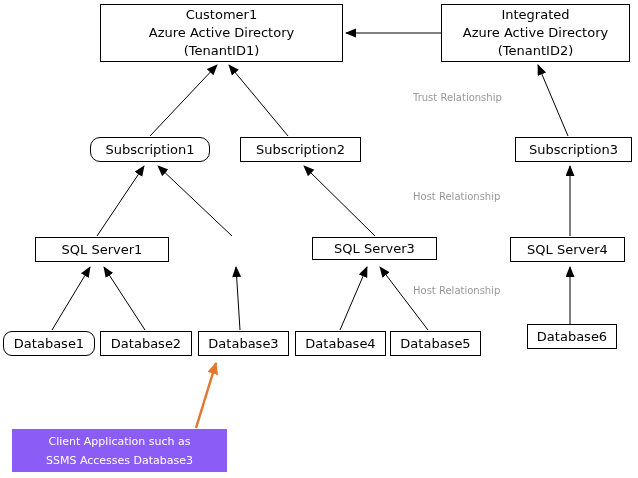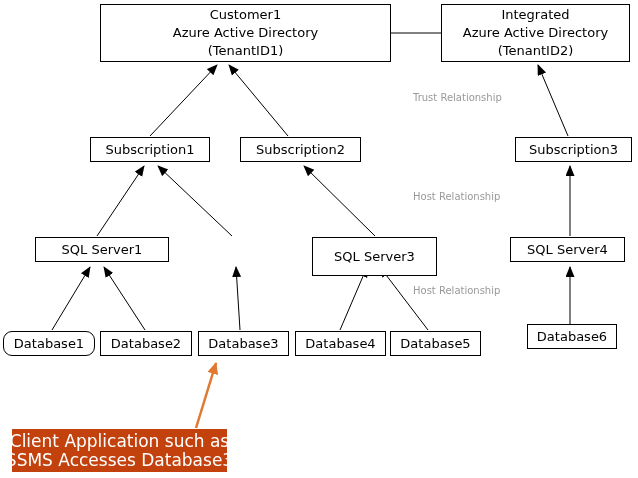--- a/index.html
+++ b/index.html
@@ -25,25 +25,25 @@
   }
   .rel-label{
     position:absolute;
     font-size:10px;
     color:#999999;
     white-space:nowrap;
   }
   .note{
     position:absolute;
     box-sizing:border-box;
-    background:#c2410c;
+    background:#8b5cf6;
     color:#ffffff;
     display:flex;flex-direction:column;
     align-items:center;justify-content:center;
-    font-size:17px;line-height:19px;
+    font-size:11px;line-height:19px;
     text-align:center;white-space:nowrap;
   }
 </style>
 </head>
 <body>
 
 <div class="canvas">
 
   <svg class="edge-layer" width="638" height="478" viewBox="0 0 638 478" xmlns="http://www.w3.org/2000/svg">
     <defs>
@@ -64,50 +64,50 @@
       <line x1="570" y1="236" x2="570" y2="166" stroke="#000000" stroke-width="1" marker-end="url(#arrow-black)"></line>
       <line x1="52" y1="330" x2="90" y2="267" stroke="#000000" stroke-width="1" marker-end="url(#arrow-black)"></line>
       <line x1="145" y1="330" x2="104" y2="267" stroke="#000000" stroke-width="1" marker-end="url(#arrow-black)"></line>
       <line x1="240" y1="330" x2="236" y2="267" stroke="#000000" stroke-width="1" marker-end="url(#arrow-black)"></line>
       <line x1="340" y1="330" x2="367" y2="267" stroke="#000000" stroke-width="1" marker-end="url(#arrow-black)"></line>
       <line x1="428" y1="330" x2="380" y2="267" stroke="#000000" stroke-width="1" marker-end="url(#arrow-black)"></line>
       <line x1="570" y1="330" x2="570" y2="267" stroke="#000000" stroke-width="1" marker-end="url(#arrow-black)"></line>
       <line x1="196" y1="428" x2="216" y2="363" stroke="#e0782f" stroke-width="2.5" marker-end="url(#arrow-orange)"></line>
     </svg>
 
-  <div class="node" style="left:100px;top:4px;width:291px;height:58px;">
+  <div class="node" style="left:100px;top:4px;width:243px;height:58px;">
     <span>Customer1</span>
     <span>Azure Active Directory</span>
     <span>(TenantID1)</span>
   </div>
 
   <div class="node" style="left:441px;top:4px;width:189px;height:58px;">
     <span>Integrated</span>
     <span>Azure Active Directory</span>
     <span>(TenantID2)</span>
   </div>
 
   <div class="rel-label" style="left:413px;top:92px;">Trust Relationship</div>
   <div class="rel-label" style="left:413px;top:191px;">Host Relationship</div>
   <div class="rel-label" style="left:413px;top:285px;">Host Relationship</div>
 
-  <div class="node" style="left:90px;top:137px;width:120px;height:25px;">
+  <div class="node" style="left:90px;top:137px;width:120px;height:25px;border-radius:10px;">
     <span>Subscription1</span>
   </div>
   <div class="node" style="left:240px;top:137px;width:121px;height:25px;">
     <span>Subscription2</span>
   </div>
   <div class="node" style="left:515px;top:137px;width:117px;height:25px;">
     <span>Subscription3</span>
   </div>
 
   <div class="node" style="left:35px;top:237px;width:134px;height:25px;">
     <span>SQL Server1</span>
   </div>
-  <div class="node" style="left:312px;top:237px;width:125px;height:39px;">
+  <div class="node" style="left:312px;top:237px;width:125px;height:23px;">
     <span>SQL Server3</span>
   </div>
   <div class="node" style="left:510px;top:237px;width:115px;height:25px;">
     <span>SQL Server4</span>
   </div>
 
   <div class="node" style="left:3px;top:331px;width:92px;height:25px;border-radius:9px;">
     <span>Database1</span>
   </div>
   <div class="node" style="left:100px;top:331px;width:92px;height:25px;">

